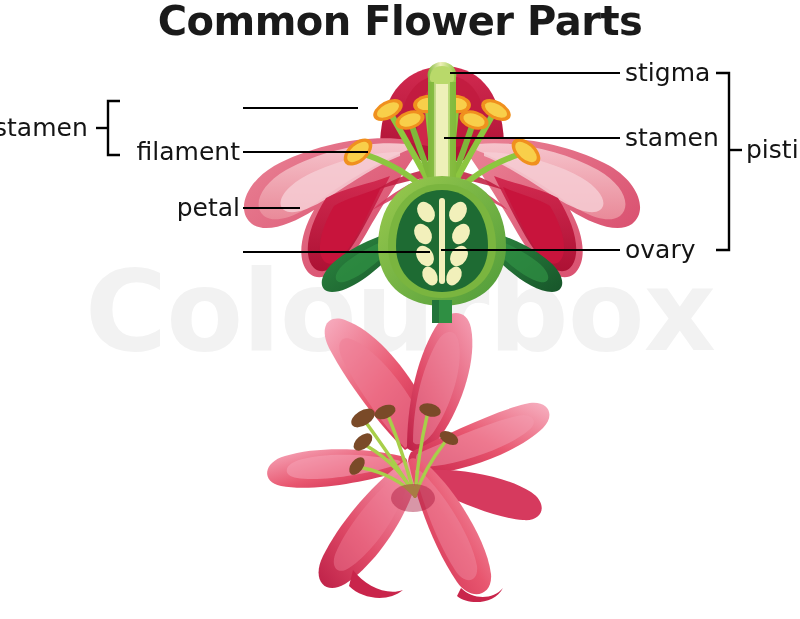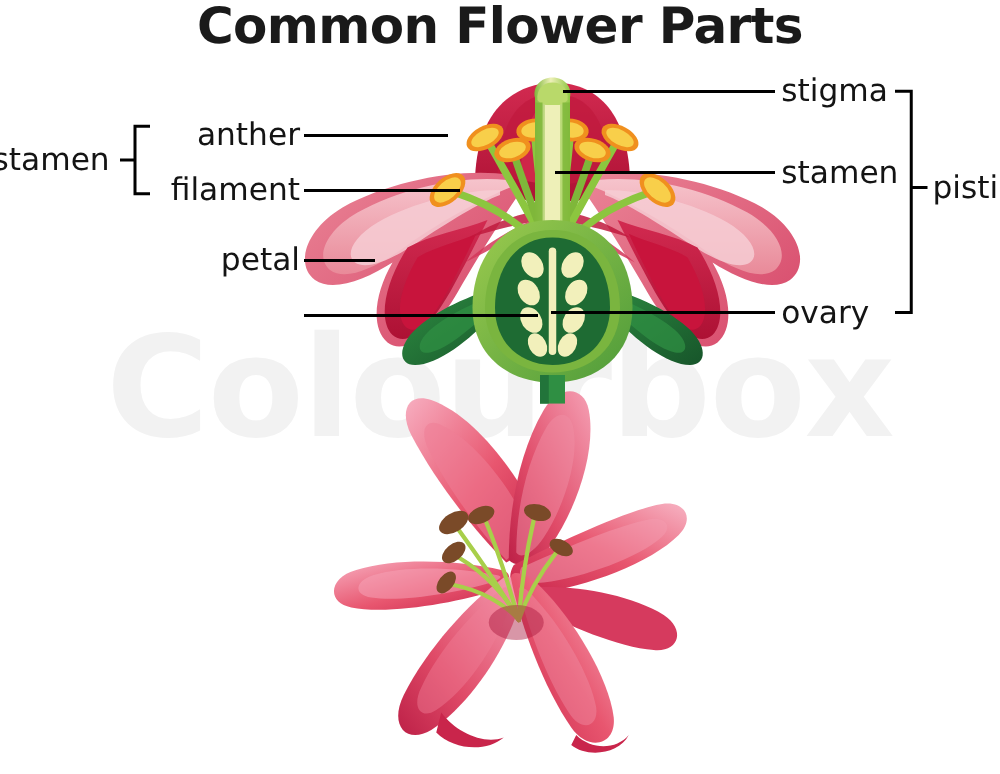--- a/index.html
+++ b/index.html
@@ -325,21 +325,20 @@
     </g>
 
     <g stroke="#000000" stroke-width="2.4" fill="none" stroke-linecap="butt">
       <path d="M716 73 L729 73 L729 250 L716 250"></path>
       <line x1="729" y1="150" x2="742" y2="150"></line>
     </g>
   </svg>
 
   <div class="lbl l" style="left:-6px;top:115px;">stamen</div>
 
-  <div class="lbl l" style="left:60px;top:95px;width:180px;">anther</div>
 
   <div class="lbl l" style="left:60px;top:195px;width:180px;">petal</div>
 
   <div class="lbl l" style="left:60px;top:139px;width:180px;">filament</div>
 
 
   <div class="lbl r" style="left:625px;top:60px;">stigma</div>
 
   <div class="lbl r" style="left:625px;top:125px;">stamen</div>
 

